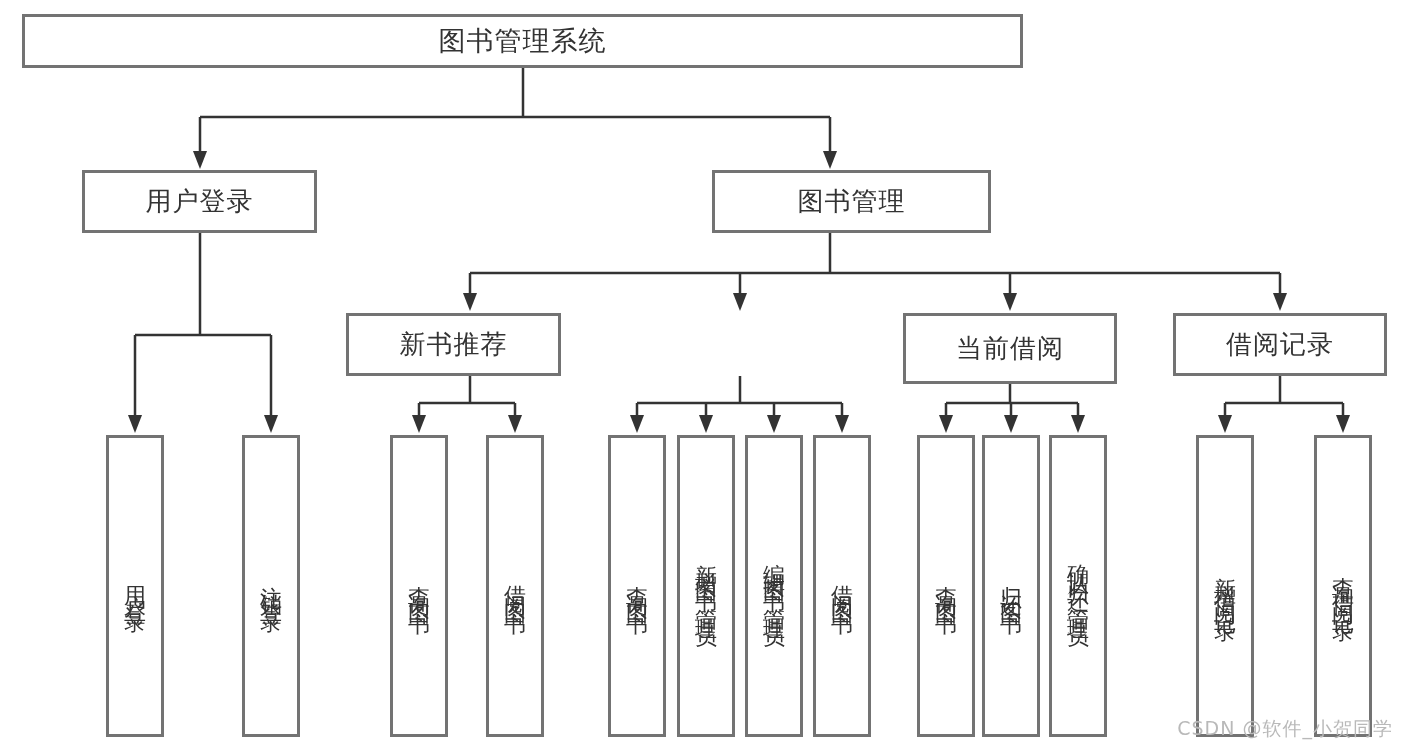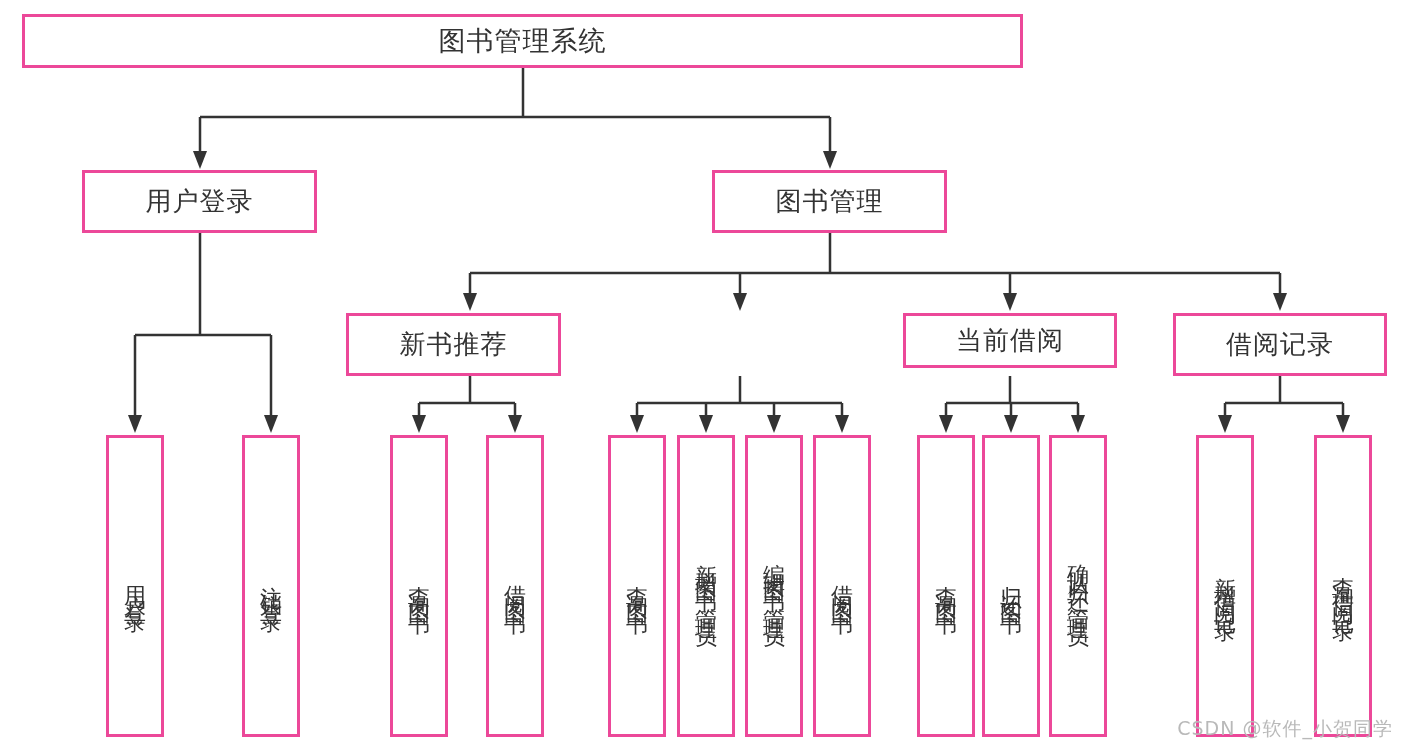--- a/index.html
+++ b/index.html
@@ -8,21 +8,21 @@
     width: 1405px;
     height: 747px;
     background: #ffffff;
     font-family: "DejaVu Sans", "Liberation Sans", sans-serif;
     overflow: hidden;
   }
   .connectors { position: absolute; left: 0; top: 0; width: 1405px; height: 747px; }
   .box {
     position: absolute;
     box-sizing: border-box;
-    border: 3px solid #ec4899;
+    border: 3px solid #737373;
     background: #ffffff;
     display: flex;
     align-items: center;
     justify-content: center;
     color: #333333;
   }
   .hlabel { font-size: 26px; letter-spacing: 1px; white-space: nowrap; }
   .root-label { font-size: 27px; }
   .vbox { width: 58px; top: 435px; height: 302px; }
   .vtext {
@@ -81,28 +81,28 @@
     </g>
   </svg>
 
   <div class="box" style="left:22px; top:14px; width:1001px; height:54px;">
     <span class="hlabel root-label">图书管理系统</span>
   </div>
 
   <div class="box" style="left:82px; top:170px; width:235px; height:63px;">
     <span class="hlabel">用户登录</span>
   </div>
-  <div class="box" style="left:712px; top:170px; width:235px; height:63px;">
+  <div class="box" style="left:712px; top:170px; width:279px; height:63px;">
     <span class="hlabel">图书管理</span>
   </div>
 
   <div class="box" style="left:346px; top:313px; width:215px; height:63px;">
     <span class="hlabel">新书推荐</span>
   </div>
-  <div class="box" style="left:903px; top:313px; width:214px; height:55px;align-items:center;">
+  <div class="box" style="left:903px; top:313px; width:214px; height:71px;align-items:center;">
     <span class="hlabel">当前借阅</span>
   </div>
   <div class="box" style="left:1173px; top:313px; width:214px; height:63px;">
     <span class="hlabel">借阅记录</span>
   </div>
 
   <div class="box vbox" style="left:106px;">
     <span class="vtext">用户登录</span>
   </div>
   <div class="box vbox" style="left:242px;">

